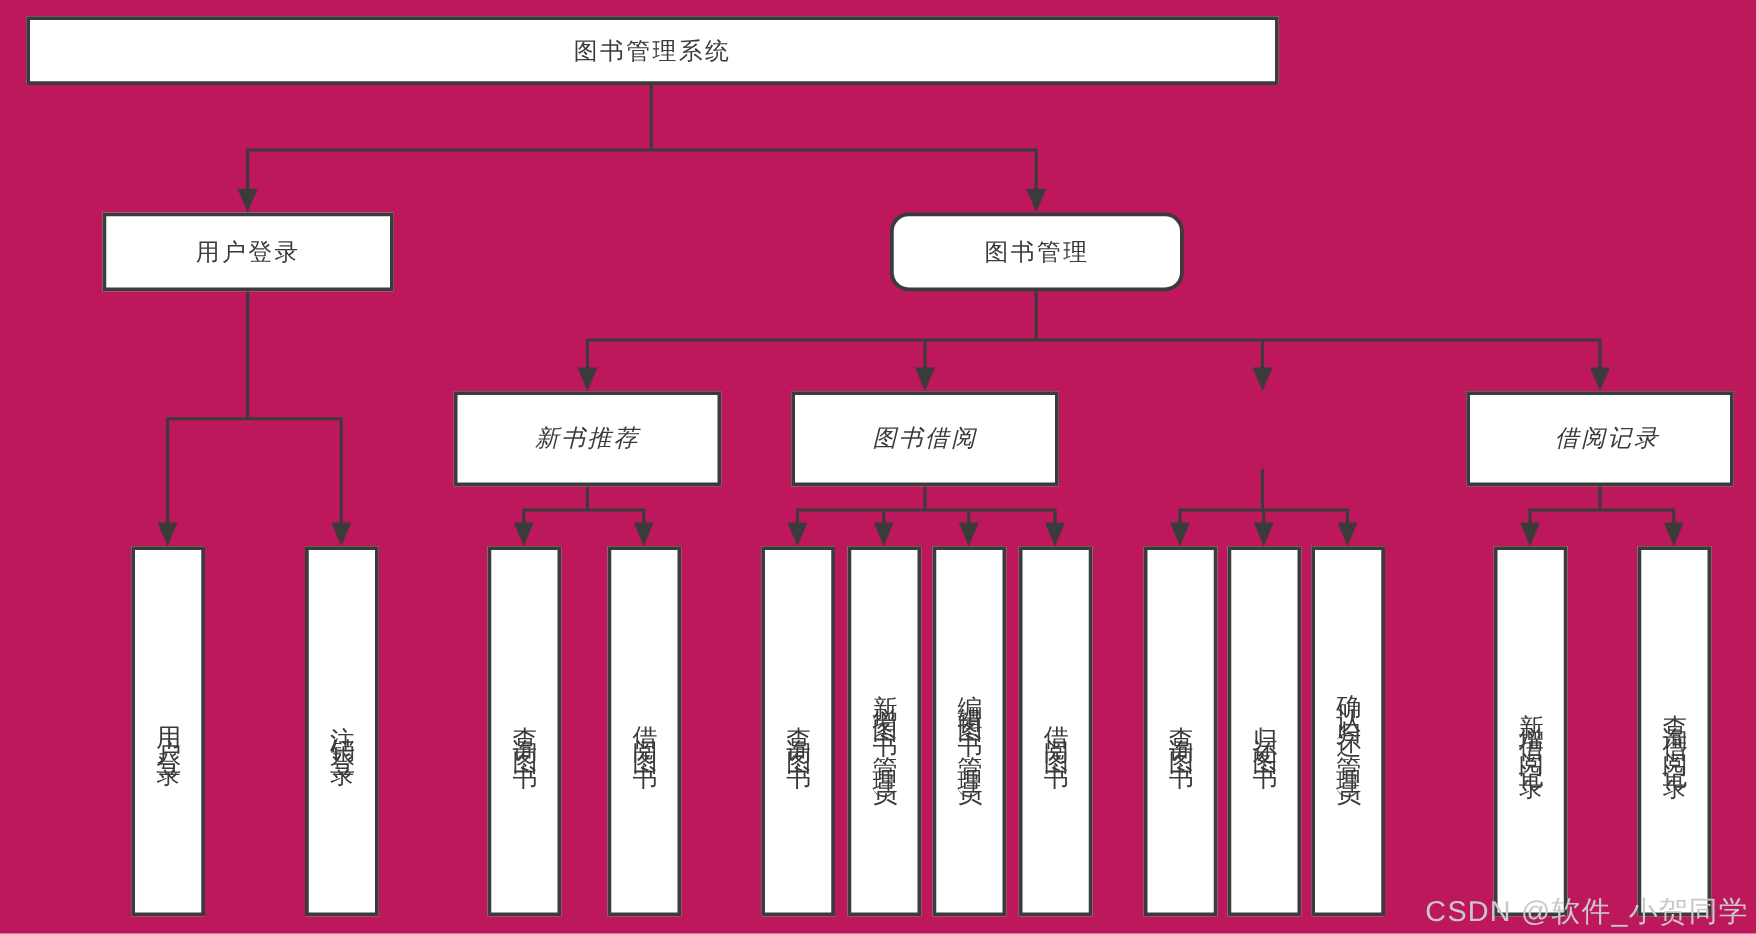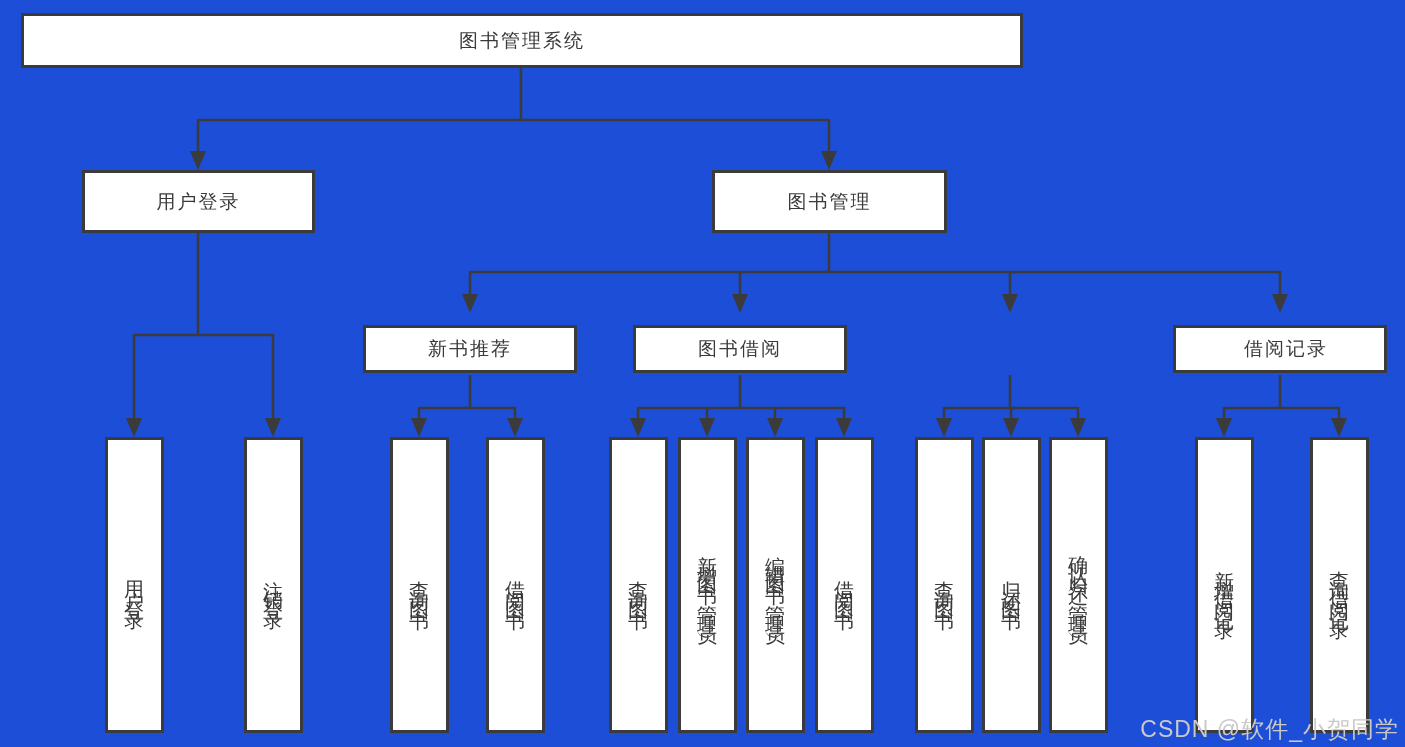--- a/index.html
+++ b/index.html
@@ -6,21 +6,21 @@
     --line:#3b3b3b;
     --text:#3a3a3a;
     --wm:#c9c9c9;
   }
   html,body{margin:0;padding:0;background:#ffffff;}
   body{font-family:"Liberation Sans","DejaVu Sans",sans-serif;}
   .canvas{
     position:relative;
     width:1405px;
     height:747px;
-    background:#1d4ed8;
+    background:#be185d;
     overflow:hidden;
   }
   .connectors{
     position:absolute;
     left:0;top:0;
     width:1405px;height:747px;
     pointer-events:none;
   }
   .node{
     position:absolute;
@@ -30,22 +30,22 @@
     display:flex;
     align-items:center;
     justify-content:center;
     color:var(--text);
     font-size:19px;
     letter-spacing:2px;
     white-space:nowrap;
   }
   .node.h-root{left:21px;top:13px;width:1002px;height:55px;}
   .node.h2-a{left:82px;top:170px;width:233px;height:63px;}
-  .node.h2-b{left:712px;top:170px;width:235px;height:63px;}
-  .node.h3{top:325px;width:214px;height:48px;}
+  .node.h2-b{left:712px;top:170px;width:235px;height:63px;border-radius:15px;}
+  .node.h3{top:313px;width:214px;height:76px;font-style:italic;}
   .node.h3-a{left:363px;}
   .node.h3-b{left:633px;align-items:center;}
   .node.h3-c{left:903px;}
   .node.h3-d{left:1173px;padding-left:12px;}
   .node.leaf{
     top:437px;width:59px;height:296px;
     font-size:20px;
     letter-spacing:0;
   }
   .leaf .vtext{

